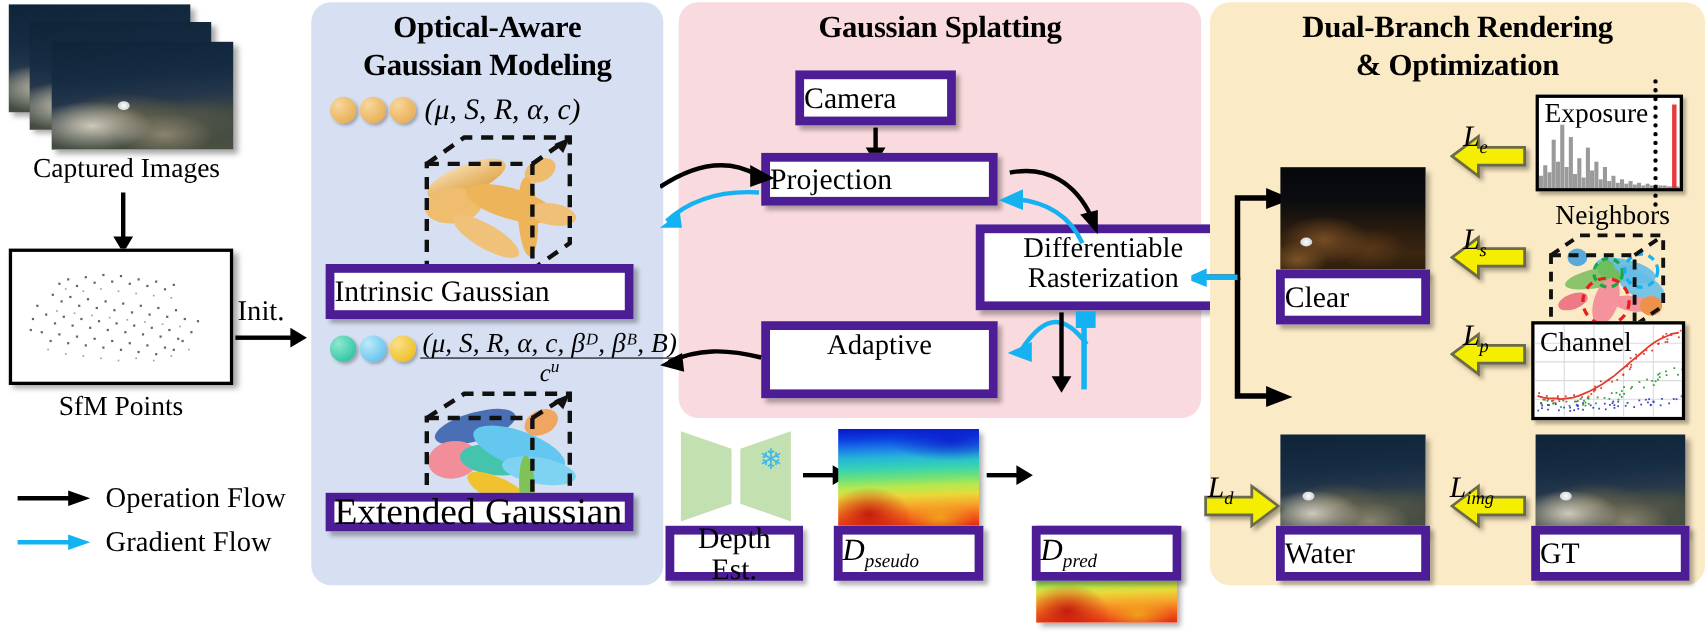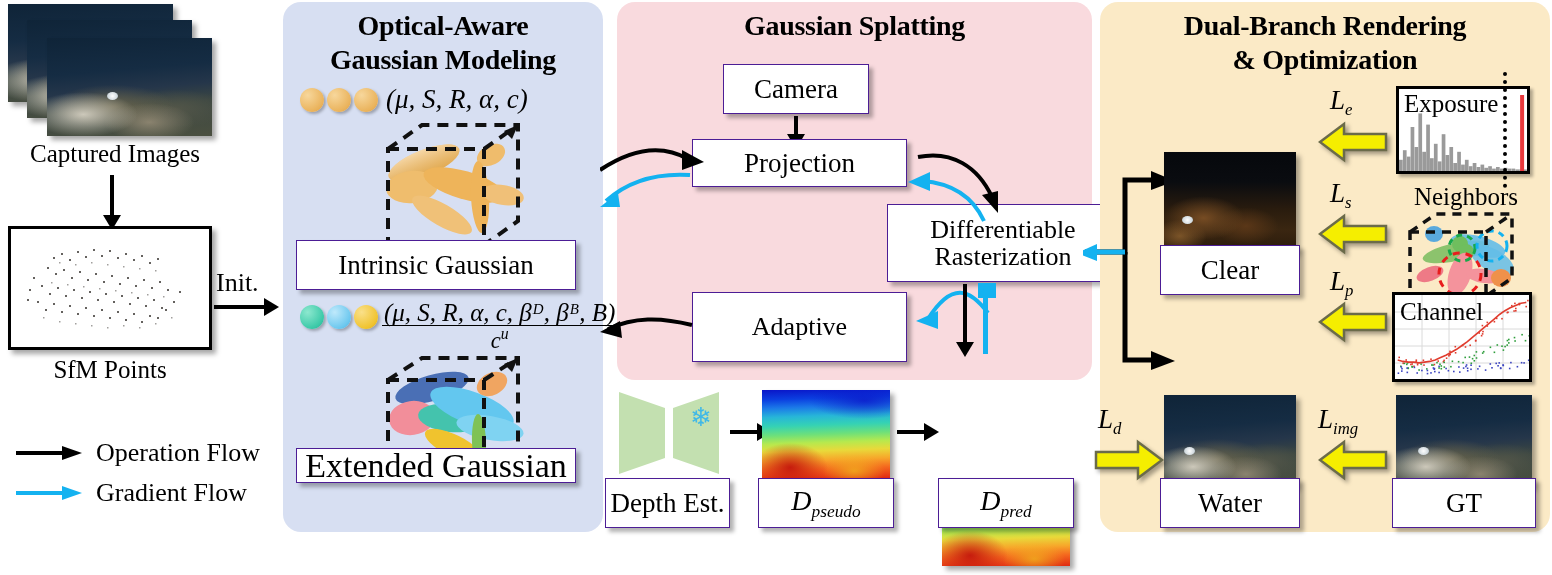--- a/index.html
+++ b/index.html
@@ -7,23 +7,23 @@
        font-family:"Liberation Serif","DejaVu Serif",serif;color:#000;}
   .abs{position:absolute;}
   
   .panel{position:absolute;border-radius:18px;}
   #panel-optical{left:283px;top:2px;width:320px;height:530px;background:#d7dff2;}
   #panel-splat{left:617px;top:2px;width:475px;height:378px;background:#f9dade;}
   #panel-dual{left:1100px;top:2px;width:450px;height:530px;background:#fbeac6;}
   .panel-title{position:absolute;width:100%;text-align:center;font-weight:bold;
        font-family:"Liberation Serif","DejaVu Serif",serif;letter-spacing:-0.3px;}
   
-  .box{position:absolute;background:#fff;border:1px solid #4c1d95;
+  .box{position:absolute;background:#fff;border:8px solid #4c1d95;
        box-shadow:4px 4px 4px rgba(0,0,0,0.30);
-       display:flex;align-items:center;justify-content:center;
+       display:flex;align-items:center;
        text-align:center;line-height:1.05;box-sizing:border-box;}
   
   .photo{position:absolute;box-shadow:4px 4px 5px rgba(0,0,0,0.35);overflow:hidden;}
   .photo.framed{border:3px solid #000;box-sizing:border-box;}
   
   .uw1{background:
       radial-gradient(ellipse 55% 38% at 22% 78%, rgba(215,210,196,.92) 0%, rgba(215,210,196,0) 60%),
       radial-gradient(ellipse 42% 30% at 62% 86%, rgba(150,140,118,.85) 0%, rgba(150,140,118,0) 65%),
       radial-gradient(ellipse 60% 36% at 40% 70%, rgba(109,103,78,.9) 0%, rgba(109,103,78,0) 62%),
       radial-gradient(ellipse 48% 30% at 78% 72%, rgba(86,88,74,.85) 0%, rgba(86,88,74,0) 65%),
@@ -53,21 +53,21 @@
   .ar-line{position:absolute;background:#000;}
   .ar-head{position:absolute;width:0;height:0;}
   .ar-head.right{border-top:9px solid transparent;border-bottom:9px solid transparent;border-left:15px solid #000;}
   .ar-head.down{border-left:9px solid transparent;border-right:9px solid transparent;border-top:15px solid #000;}
   .ar-head.up{border-left:9px solid transparent;border-right:9px solid transparent;border-bottom:15px solid #000;}
   .cy{background:#14b2f0 !important;}
   .ar-head.up.cy{border-bottom-color:#14b2f0;}
   
   .yarrow{position:absolute;filter:drop-shadow(3px 3px 2px rgba(0,0,0,.35));}
   
-  .loss{position:absolute;font-style:italic;font-family:"Liberation Serif","DejaVu Serif",serif;}
+  .loss{position:absolute;font-style:italic;font-family:"Liberation Serif","DejaVu Serif",serif;margin-top:24px;}
   .loss sub{font-size:62%;font-style:italic;}
   
   .formula{position:absolute;font-style:italic;white-space:nowrap;
       font-family:Liberation Serif, serif;}
   .frac{display:inline-block;text-align:center;vertical-align:middle;}
   .frac .num{display:block;border-bottom:1.6px solid #000;padding:0 2px;}
   .frac .den{display:block;font-size:90%;}
   
   .blob{position:absolute;border-radius:50%;box-shadow:2px 2px 3px rgba(0,0,0,.28);}
   

